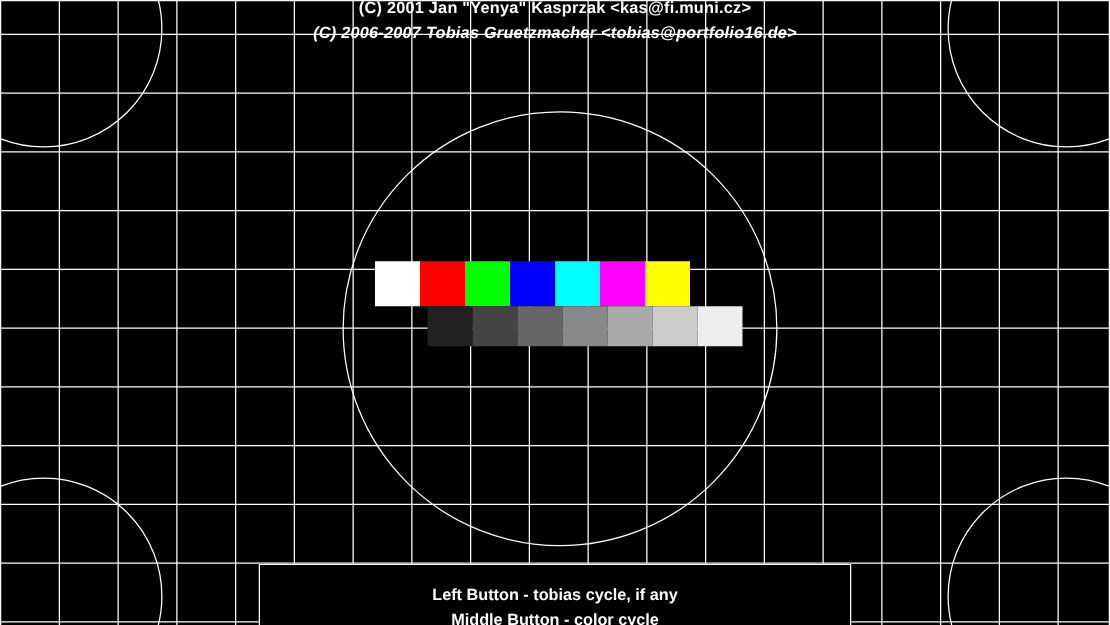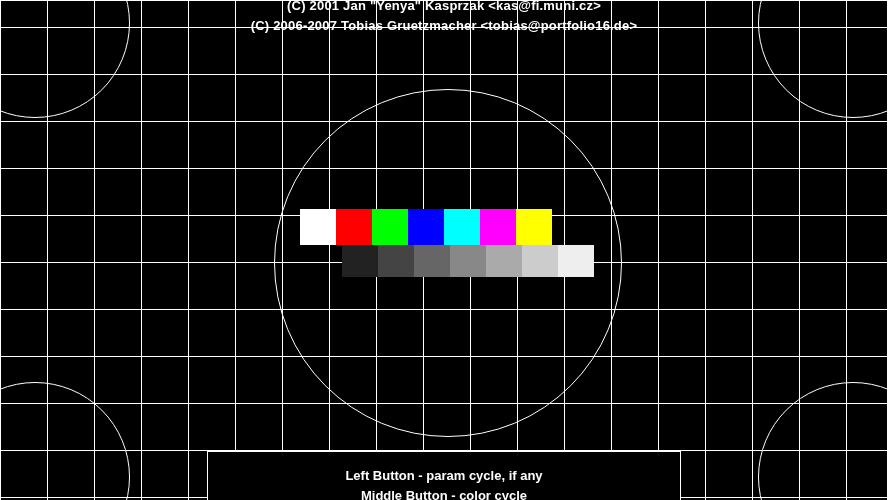--- a/index.html
+++ b/index.html
@@ -132,21 +132,21 @@
   </div>
 
   <div class="circle" style="left:-60px; top:-72px; width:190px; height:190px;"></div>
   <div class="circle" style="left:758px; top:-72px; width:190px; height:190px;"></div>
   <div class="circle" style="left:-60px; top:382px; width:190px; height:190px;"></div>
   <div class="circle" style="left:758px; top:382px; width:190px; height:190px;"></div>
 
   <div class="circle" style="left:274px; top:89px; width:348px; height:348px;"></div>
 
   <div class="topline" style="top:-2px;">(C) 2001 Jan "Yenya" Kasprzak &lt;kas@fi.muni.cz&gt;</div>
-  <div class="topline" style="top:18px;">(C) 2006-2007 Tobias Gruetzmacher &lt;tobias@portfolio16.de&gt;</div>
+  <div class="topline" style="top:18px;font-style:italic;">(C) 2006-2007 Tobias Gruetzmacher &lt;tobias@portfolio16.de&gt;</div>
 
   <div class="bars-wrap" style="left:300px; top:209px;">
     <div class="bar-row color">
       <div class="bar" style="width:36px; background:#ffffff;"></div>
       <div class="bar" style="width:36px; background:#ff0000;"></div>
       <div class="bar" style="width:36px; background:#00ff00;"></div>
       <div class="bar" style="width:36px; background:#0000ff;"></div>
       <div class="bar" style="width:36px; background:#00ffff;"></div>
       <div class="bar" style="width:36px; background:#ff00ff;"></div>
       <div class="bar" style="width:36px; background:#ffff00;"></div>
@@ -156,17 +156,17 @@
       <div class="bar" style="width:36px; background:#444444;"></div>
       <div class="bar" style="width:36px; background:#666666;"></div>
       <div class="bar" style="width:36px; background:#888888;"></div>
       <div class="bar" style="width:36px; background:#aaaaaa;"></div>
       <div class="bar" style="width:36px; background:#cccccc;"></div>
       <div class="bar" style="width:36px; background:#eeeeee;"></div>
     </div>
   </div>
 
   <div class="help-box" style="left:207px; top:451px; width:474px; height:60px;">
-    <div class="help-line" style="margin-top:14px;">Left Button - param cycle, if any</div>
+    <div class="help-line" style="margin-top:14px;">Left Button - tobias cycle, if any</div>
     <div class="help-line">Middle Button - color cycle</div>
   </div>
 
 </div>
 
 </body></html>

